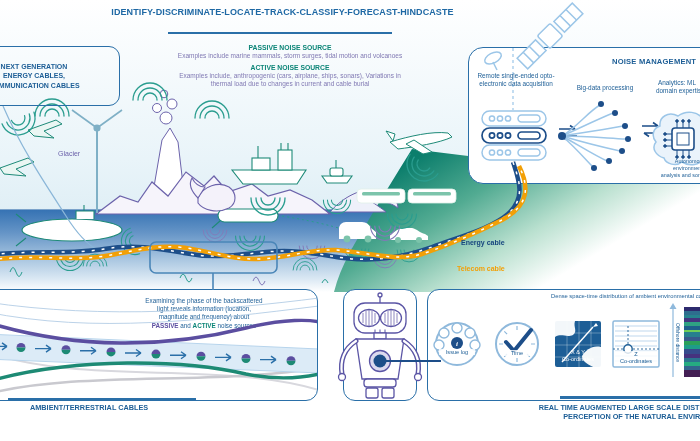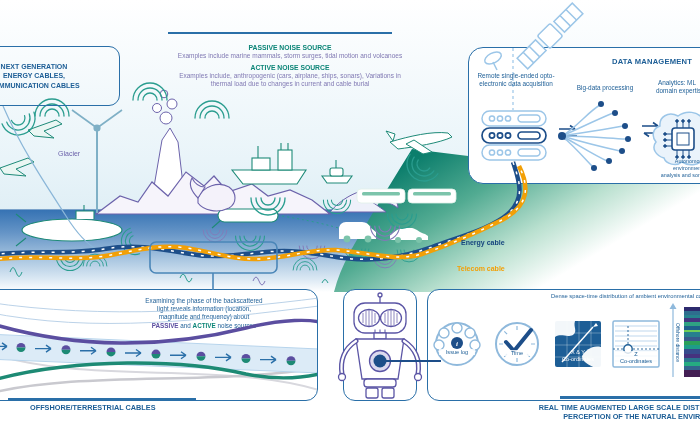--- a/index.html
+++ b/index.html
@@ -449,31 +449,32 @@
       <circle cx="628" cy="349" r="4.2" fill="#ffffff" stroke="#1d5e96" stroke-width="1.4"></circle>
     </g>
 
     <g stroke="#8fb9dc" stroke-width="1.2" fill="#8fb9dc">
       <path d="M673,377 V308" fill="none"></path>
       <path d="M673,303 l-3.5,6 h7 z" stroke="none"></path>
     </g>
   </svg>
 
   <div class="t title ctr">
+    <div>IDENTIFY-DISCRIMINATE-LOCATE-TRACK-CLASSIFY-FORECAST-HINDCASTE</div>
   </div>
   <div class="title-bar"></div>
 
   <div class="t noise ctr">
     <div class="nt">PASSIVE NOISE SOURCE</div>
     <div class="nb">Examples include marine mammals, storm surges, tidal motion and volcanoes</div>
     <div class="nt">ACTIVE NOISE SOURCE</div>
     <div class="nb">Examples include, anthropogenic (cars, airplane, ships, sonars), Variations in thermal load due to changes in current and cable burial</div>
   </div>
 
-  <div class="t dm-title">DATA MANAGEMENT</div>
+  <div class="t dm-title">NOISE MANAGEMENT</div>
   <div class="t dm-acq ctr">Remote single-ended opto-electronic data acquisition</div>
   <div class="t dm-big ctr">Big-data processing</div>
   <div class="t dm-an1 nowrap">Analytics: ML</div>
   <div class="t dm-an2 nowrap">domain expertise</div>
   <div class="t dm-cap ctr">
     <div class="nowrap">Autonomous</div>
     <div class="nowrap">environmental</div>
     <div class="nowrap">analysis and sonification</div>
   </div>
 
@@ -486,19 +487,19 @@
   <div class="icon-label" style="left:503px;top:350px;width:28px;">Time</div>
   <div class="icon-label w" style="left:556px;top:349px;width:44px;">X &amp; Y</div>
   <div class="icon-label w" style="left:556px;top:356px;width:44px;">Co-ordinates</div>
   <div class="icon-label" style="left:614px;top:351px;width:44px;">Z</div>
   <div class="icon-label" style="left:614px;top:358px;width:44px;">Co-ordinates</div>
   <div class="hm"></div>
   <div class="hm-axis-label">Offshore distance</div>
 
   <div class="f-line-l"></div>
   <div class="f-line-r"></div>
-  <div class="t f-left nowrap">OFFSHORE/TERRESTRIAL CABLES</div>
+  <div class="t f-left nowrap">AMBIENT/TERRESTRIAL CABLES</div>
   <div class="t f-right">
     <div class="nowrap">REAL TIME AUGMENTED LARGE SCALE DISTRIBUTED</div>
     <div class="nowrap">PERCEPTION OF THE NATURAL ENVIRONMENT</div>
   </div>
 
 </div>
 
 </body></html>

